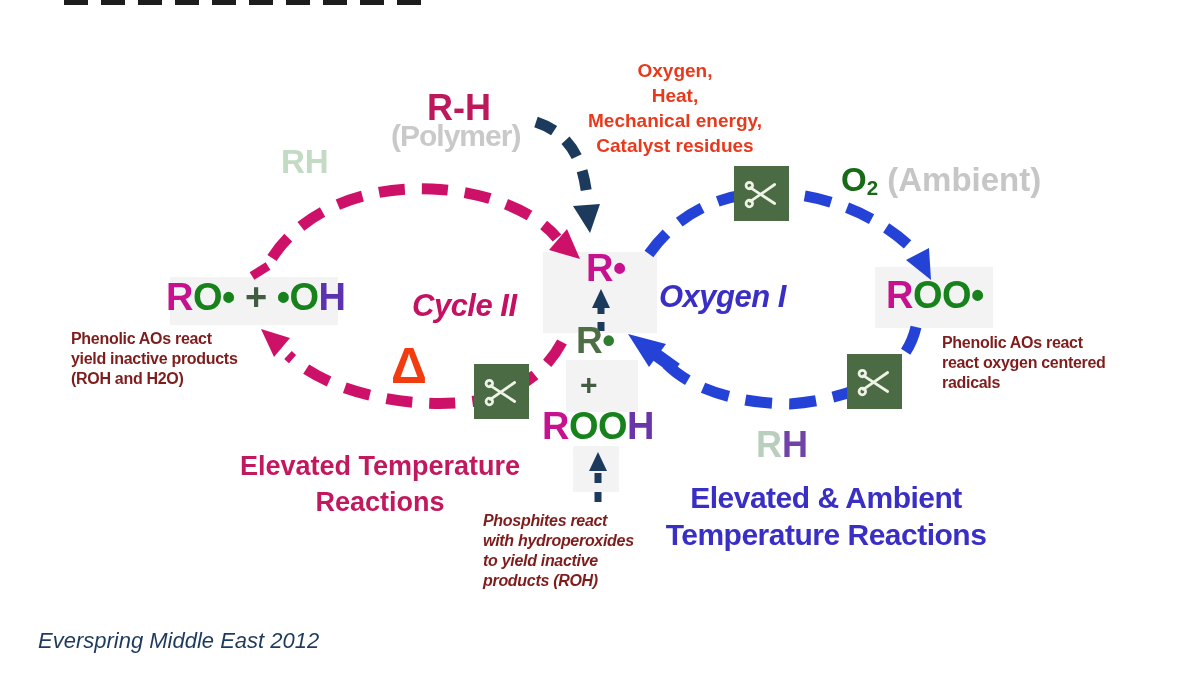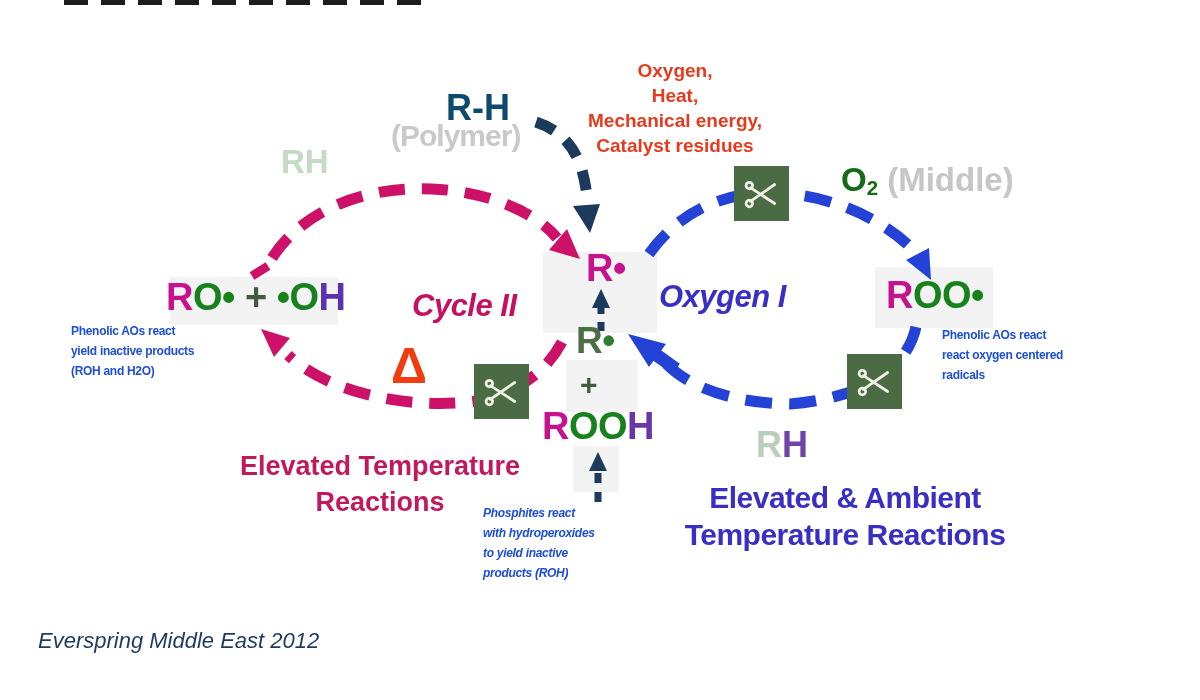--- a/index.html
+++ b/index.html
@@ -17,21 +17,21 @@
   .scissors{
     position:absolute;width:55px;height:55px;background:#4a6b44;z-index:3;
     display:flex;align-items:center;justify-content:center;
   }
   .sub{font-size:0.62em;vertical-align:-0.18em;}
   
   .title-fragment{
     position:absolute;left:64px;top:0;width:368px;height:5px;z-index:2;
     background:repeating-linear-gradient(90deg,#1d1d1d 0 24px,transparent 24px 37px);
   }
-  .note{font-weight:bold;color:#1d4ed8;font-size:12px;line-height:20px;letter-spacing:-0.3px;}
+  .note{font-weight:bold;color:#7f1d1d;font-size:16px;line-height:20px;letter-spacing:-0.3px;margin-top:8px;}
   .formula{font-weight:bold;letter-spacing:-0.5px;}
 </style>
 </head>
 <body>
 
 <div id="stage">
 
   <div class="gbox" style="left:170px;top:277px;width:168px;height:48px;"></div>
   <div class="gbox" style="left:543px;top:252px;width:114px;height:81px;"></div>
   <div class="gbox" style="left:566px;top:360px;width:72px;height:52px;"></div>
@@ -59,21 +59,21 @@
 
     <line x1="601" y1="331" x2="601" y2="305" stroke="#1b3a5c" stroke-width="7" stroke-dasharray="9 8"></line>
     <polygon points="601,289 592,308 610,308" fill="#1b3a5c"></polygon>
 
     <line x1="598" y1="502" x2="598" y2="468" stroke="#1b3a5c" stroke-width="7" stroke-dasharray="10 9"></line>
     <polygon points="598,452 589,471 607,471" fill="#1b3a5c"></polygon>
   </svg>
 
   <div class="title-fragment"></div>
 
-  <div class="abs txt bold" style="left:446px;top:90px;font-size:36px;color:#0c4a6e;">R-H</div>
+  <div class="abs txt bold" style="left:427px;top:90px;font-size:36px;color:#be185d;">R-H</div>
   <div class="abs txt bold" style="left:391px;top:121px;font-size:30px;color:#c9c9c9;letter-spacing:-1px;">(Polymer)</div>
   <div class="abs txt bold center" style="left:555px;top:58px;width:240px;font-size:19px;line-height:25px;color:#e8391c;">
       <div>Oxygen,</div>
       <div>Heat,</div>
       <div>Mechanical energy,</div>
       <div>Catalyst residues</div>
     </div>
 
   <div class="abs txt bold" style="left:281px;top:145px;font-size:33px;color:#c3dac3;">RH</div>
   <div class="abs txt bold italic" style="left:412px;top:290px;font-size:31px;color:#c41162;letter-spacing:-0.5px;">Cycle II</div>
@@ -82,30 +82,30 @@
   <div class="abs txt note" style="left:71px;top:321px;">
       <div>Phenolic AOs react</div>
       <div>yield inactive products</div>
       <div>(ROH and H2O)</div>
     </div>
   <div class="abs txt bold center" style="left:200px;top:448px;width:360px;font-size:27px;line-height:36px;color:#c2185e;">
       <div>Elevated Temperature</div>
       <div>Reactions</div>
     </div>
 
-  <div class="abs txt bold" style="left:841px;top:163px;font-size:33px;"><span style="color: rgb(23, 107, 23);">O</span><span class="sub" style="color: rgb(23, 107, 23);">2</span><span style="color: rgb(198, 198, 198);"> (Middle)</span></div>
+  <div class="abs txt bold" style="left:841px;top:163px;font-size:33px;"><span style="color: rgb(23, 107, 23);">O</span><span class="sub" style="color: rgb(23, 107, 23);">2</span><span style="color: rgb(198, 198, 198);"> (Ambient)</span></div>
   <div class="abs txt bold italic" style="left:659px;top:281px;font-size:31px;color:#3a2fc5;letter-spacing:-0.5px;">Oxygen I</div>
   <div class="abs txt formula" style="left:886px;top:276px;font-size:38px;"><span style="color: rgb(198, 18, 143);">R</span><span style="color: rgb(23, 130, 28);">O</span><span style="color: rgb(23, 130, 28);">O</span><span style="color: rgb(23, 130, 28);">•</span></div>
   <div class="abs txt note" style="left:942px;top:325px;">
       <div>Phenolic AOs react</div>
       <div>react oxygen centered</div>
       <div>radicals</div>
     </div>
   <div class="abs txt bold" style="left:756px;top:427px;font-size:36px;"><span style="color: rgb(185, 206, 189);">R</span><span style="color: rgb(113, 66, 168);">H</span></div>
-  <div class="abs txt bold center" style="left:645px;top:479px;width:400px;font-size:30px;line-height:37px;color:#3a2fc5;letter-spacing:-0.5px;">
+  <div class="abs txt bold center" style="left:626px;top:479px;width:400px;font-size:30px;line-height:37px;color:#3a2fc5;letter-spacing:-0.5px;">
       <div>Elevated &amp; Ambient</div>
       <div>Temperature Reactions</div>
     </div>
 
   <div class="abs txt formula" style="left:586px;top:249px;font-size:38px;"><span style="color: rgb(198, 18, 143);">R</span><span style="color: rgb(198, 18, 143);">•</span></div>
   <div class="abs txt formula" style="left:576px;top:322px;font-size:37px;"><span style="color: rgb(78, 110, 70);">R</span><span style="color: rgb(47, 125, 47);">•</span></div>
   <div class="abs txt bold" style="left:580px;top:370px;font-size:30px;color:#415c41;">+</div>
   <div class="abs txt formula" style="left:542px;top:407px;font-size:38px;"><span style="color: rgb(198, 18, 143);">R</span><span style="color: rgb(23, 130, 28);">O</span><span style="color: rgb(23, 130, 28);">O</span><span style="color: rgb(106, 53, 168);">H</span></div>
   <div class="abs txt note" style="left:483px;top:503px;font-style:italic;">
       <div>Phosphites react</div>

